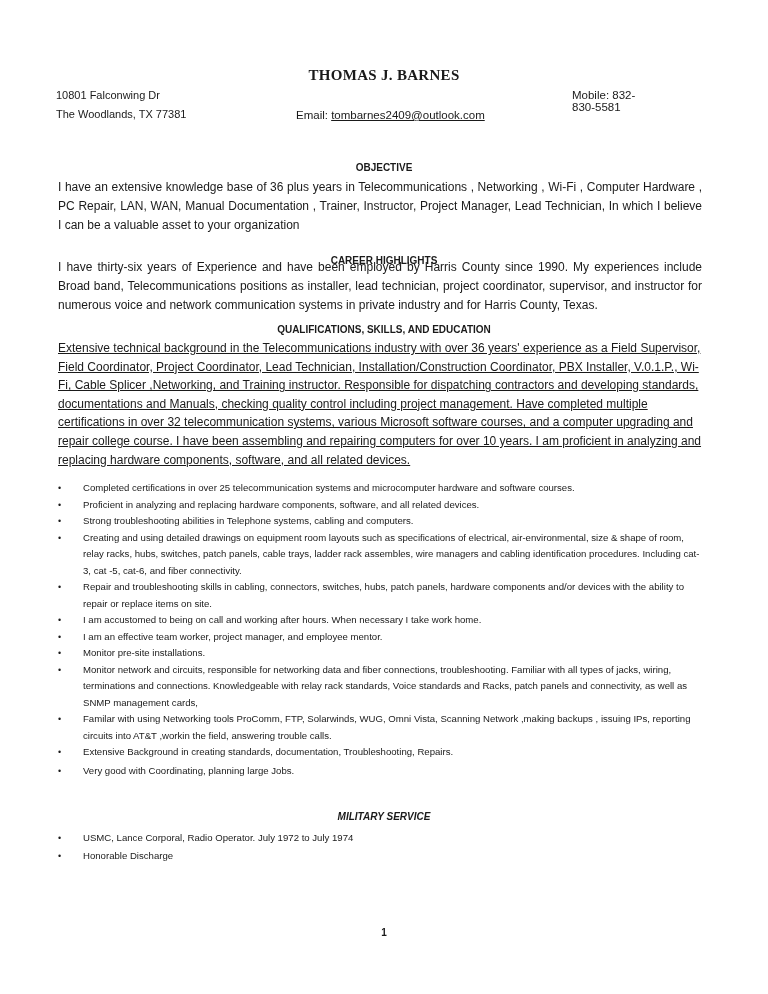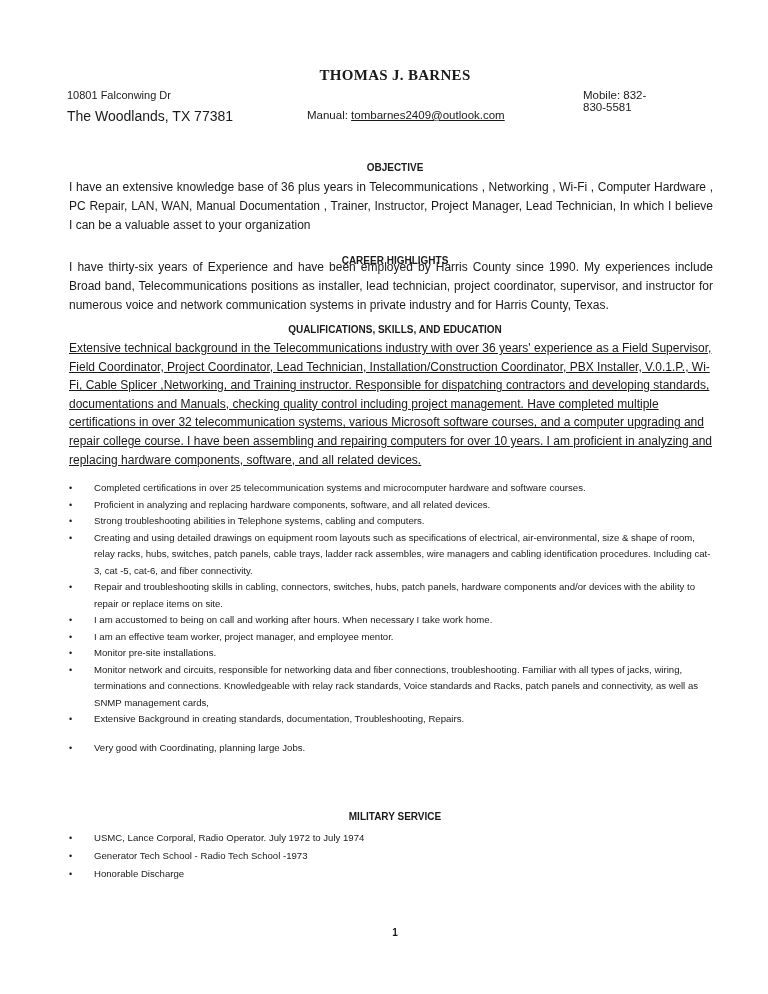--- a/index.html
+++ b/index.html
@@ -1,22 +1,22 @@
 <!DOCTYPE html>
 <html><head>
 <meta charset="utf-8">
 <style>
   html, body { margin: 0; padding: 0; background: #ffffff; }
   body { width: 768px; height: 994px; position: relative; overflow: hidden;
          font-family: "Liberation Sans", sans-serif; color: #1a1a1a; font-size: 10px; }
-  .page { position: absolute; left: 11px; top: 0; width: 644px; height: 994px; padding-left: 10px; }
+  .page { position: absolute; left: 0; top: 0; width: 644px; height: 994px; padding-left: 10px; }
   .name { position: absolute; left: 0; width: 768px; top: 67px; text-align: center;
           font-family: "Liberation Serif", serif; font-weight: bold; font-size: 15px; letter-spacing: 0.3px; }
   .addr1 { position: absolute; left: 56px; top: 89px; font-size: 11px; }
-  .addr2 { position: absolute; left: 56px; top: 108px; font-size: 14px; }
+  .addr2 { position: absolute; left: 56px; top: 108px; font-size: 11px; }
   .mobile { position: absolute; left: 572px; top: 89px; font-size: 11.5px; }
   .email { position: absolute; left: 296px; top: 109px; font-size: 11.5px; }
   .email a { color: #1a1a1a; text-decoration: underline; }
   .heading { position: absolute; left: 0; width: 768px; text-align: center; font-weight: bold; font-size: 10px; }
   .para { position: absolute; left: 58px; width: 644px; font-size: 12px; line-height: 19px; text-align: justify; }
   .para.left { text-align: left; text-decoration: underline; }
   ul.bullets { position: absolute; left: 58px; width: 644px; margin: 0; padding: 0; list-style: none; }
   ul.bullets li { position: relative; padding-left: 25px; font-size: 9.6px; line-height: 16.5px; }
   ul.bullets li::before { content: "\2022"; position: absolute; left: 0; top: 0; font-size: 9px; }
   ul.bullets li.gap { margin-top: 2px; }
@@ -24,46 +24,46 @@
 </style>
 </head>
 <body>
 
 <div class="page">
 
   <div class="name">THOMAS  J. BARNES</div>
   <div class="addr1">10801 Falconwing Dr</div>
   <div class="addr2">The Woodlands, TX 77381</div>
   <div class="mobile">Mobile: 832-830-5581</div>
-  <div class="email"><span>Manual: </span><a>tombarnes2409@outlook.com</a></div>
+  <div class="email"><span>Email: </span><a>tombarnes2409@outlook.com</a></div>
 
   <div class="heading" style="top:162px;">OBJECTIVE</div>
   <div class="para" style="top:178px;">I have an extensive knowledge base of 36 plus years in Telecommunications , Networking , Wi-Fi , Computer Hardware , PC Repair, LAN, WAN, Manual Documentation , Trainer, Instructor, Project Manager, Lead Technician, In which I believe I can be a valuable asset to your organization</div>
 
   <div class="heading" style="top:243px;margin-top:12px;">CAREER HIGHLIGHTS</div>
   <div class="para" style="top:258px;">I have thirty-six years of Experience and have been employed by Harris County since 1990. My experiences include Broad band, Telecommunications positions as installer, lead technician, project coordinator, supervisor, and instructor for numerous voice and network communication systems in private industry and for Harris County, Texas.</div>
 
   <div class="heading" style="top:324px;">QUALIFICATIONS, SKILLS, AND EDUCATION</div>
   <div class="para left" style="top:339px; line-height:18.6px;">Extensive technical background in the Telecommunications industry with over 36 years' experience as a Field Supervisor, Field Coordinator, Project Coordinator, Lead Technician, Installation/Construction Coordinator, PBX Installer, V.0.1.P., Wi-Fi, Cable Splicer ,Networking, and Training instructor. Responsible for dispatching contractors and developing standards, documentations and Manuals, checking quality control including project management. Have completed multiple certifications in over 32 telecommunication systems, various Microsoft software courses, and a computer upgrading and repair college course. I have been assembling and repairing computers for over 10 years. I am proficient in analyzing and replacing hardware components, software, and all related devices.</div>
 
   <ul class="bullets" style="top:480px;">
     <li>Completed certifications in over 25 telecommunication systems and microcomputer hardware and software courses.</li>
     <li>Proficient in analyzing and replacing hardware components, software, and all related devices.</li>
     <li>Strong troubleshooting abilities in Telephone systems, cabling and computers.</li>
     <li>Creating and using detailed drawings on equipment room layouts such as specifications of electrical, air-environmental, size &amp; shape of room, relay racks, hubs, switches, patch panels, cable trays, ladder rack assembles, wire managers and cabling identification procedures. Including cat-3, cat -5, cat-6, and fiber connectivity.</li>
     <li>Repair and troubleshooting skills in cabling, connectors, switches, hubs, patch panels, hardware components and/or devices with the ability to repair or replace items on site.</li>
     <li>I am accustomed to being on call and working after hours. When necessary I take work home.</li>
     <li>I am an effective team worker, project manager, and employee mentor.</li>
     <li>Monitor pre-site installations.</li>
     <li>Monitor network and circuits, responsible for networking data and fiber connections, troubleshooting. Familiar with all types of jacks, wiring, terminations and connections. Knowledgeable with relay rack standards, Voice standards and Racks, patch panels and connectivity, as well as SNMP management cards,</li>
+    <li>Familar with using Networking tools ProComm, FTP, Solarwinds, WUG, Omni Vista, Scanning Network ,making backups , issuing IPs, reporting circuits into AT&amp;T ,workin the field, answering trouble calls.</li>
     <li>Extensive Background in creating standards, documentation, Troubleshooting, Repairs.</li>
-    <li class="gap" style="margin-top:12px;">Very good with Coordinating, planning large Jobs.</li>
+    <li class="gap" style="margin-top:2px;">Very good with Coordinating, planning large Jobs.</li>
   </ul>
 
-  <div class="heading" style="top:811px;">MILITARY SERVICE</div>
+  <div class="heading" style="top:811px;font-style:italic;">MILITARY SERVICE</div>
   <ul class="bullets" style="top:829px; ">
     <li style="line-height:18px;">USMC, Lance Corporal, Radio Operator. July 1972 to July 1974</li>
-    <li style="line-height:18px;">Generator Tech School - Radio Tech School -1973</li>
     <li style="line-height:18px;">Honorable Discharge</li>
   </ul>
 
   <div class="pagenum">1</div>
 </div>
 
 </body></html>

